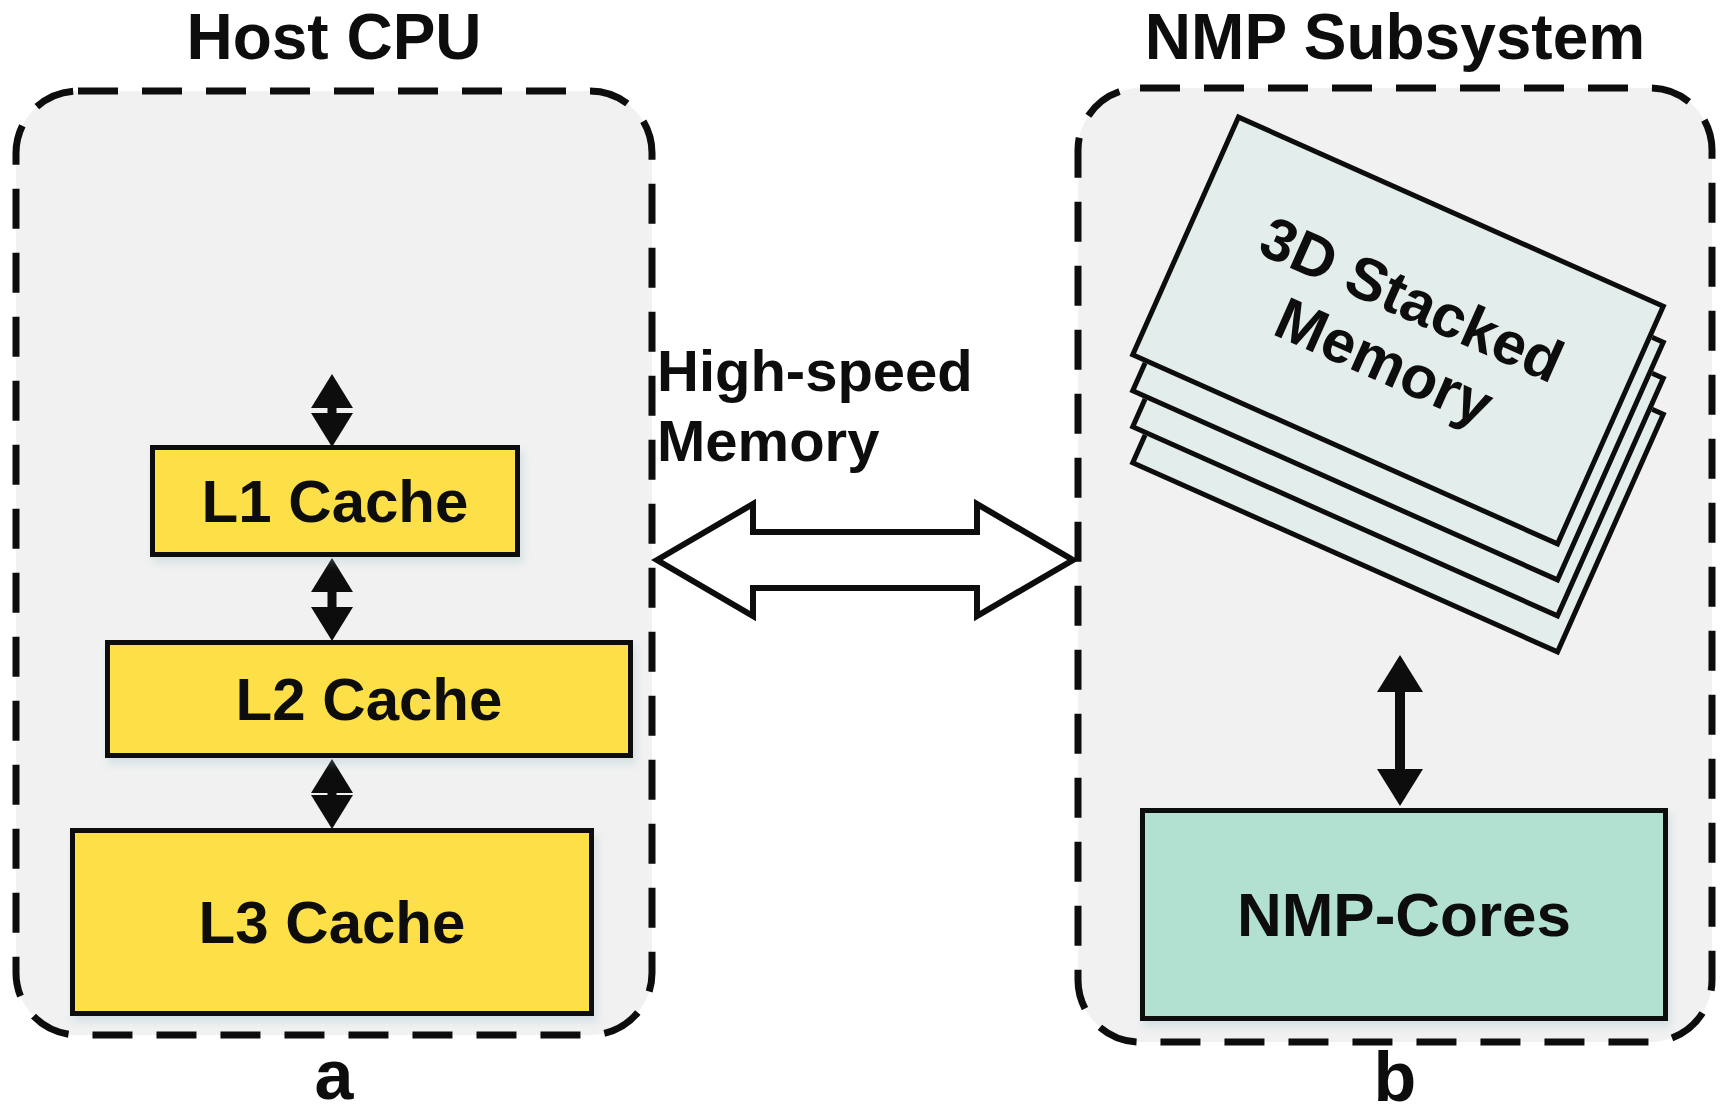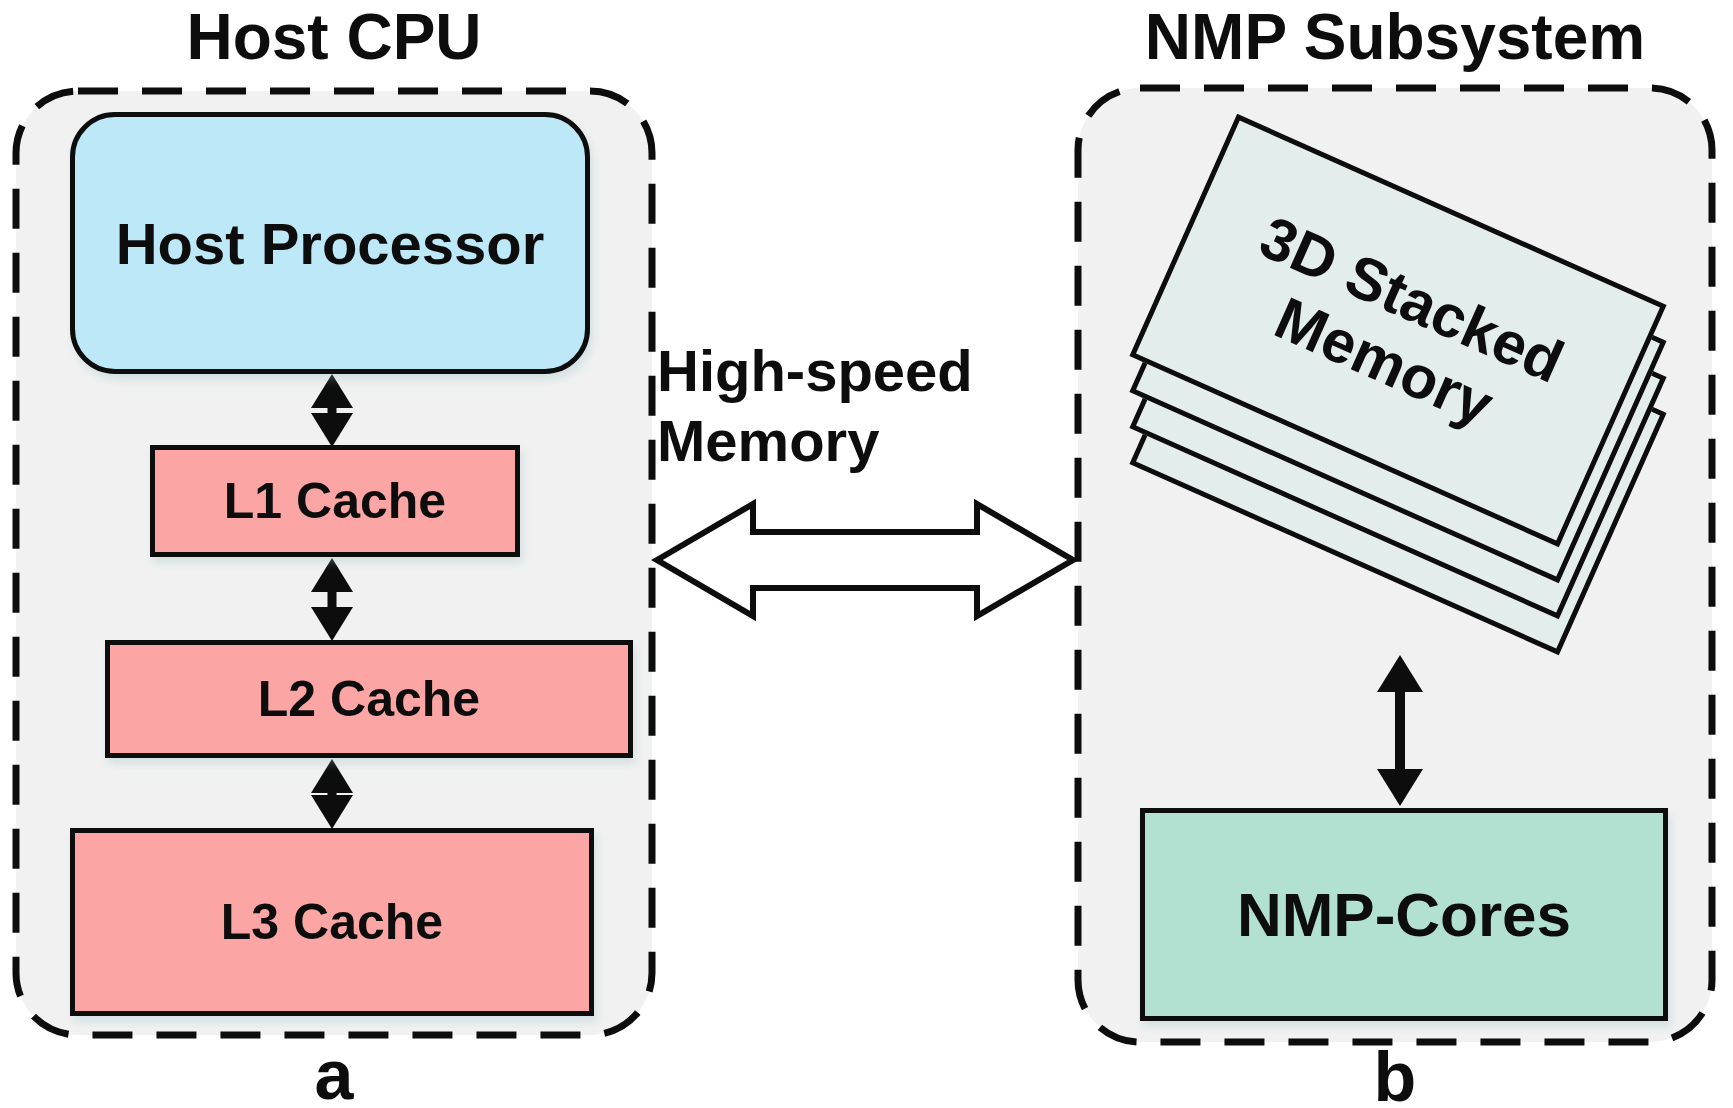--- a/index.html
+++ b/index.html
@@ -17,21 +17,21 @@
   .node{
     box-sizing:border-box;border:5px solid #0d0d0d;
     display:flex;align-items:center;justify-content:center;
     text-align:center;
     box-shadow:3px 6px 8px rgba(150,190,200,0.30);
   }
   .processor{
     left:70px;top:112px;width:520px;height:262px;
     background:#bde8f7;border-radius:45px;font-size:58px;
   }
-  .cache{background:#fca5a5;font-size:50px;}
+  .cache{background:#fde047;font-size:60px;}
   .cache-l1{left:150px;top:445px;width:370px;height:112px;}
   .cache-l2{left:105px;top:640px;width:528px;height:118px;}
   .cache-l3{left:70px;top:828px;width:524px;height:188px;}
   .nmp-cores{
     left:1140px;top:808px;width:528px;height:213px;
     background:#b2e1d1;font-size:62px;
   }
   
   .link-label{
     left:657px;top:336px;width:416px;
@@ -87,21 +87,20 @@
       <polygon points="1400,806 1377,769 1423,769"></polygon>
       <rect x="1395" y="684" width="10" height="93"></rect>
     </g>
 
     <polygon points="657,560 753,504 753,532 977,532 977,504 1073,560 977,616 977,588 753,588 753,616" fill="#ffffff" stroke="#0d0d0d" stroke-width="6" stroke-linejoin="miter"></polygon>
   </svg>
 
   <div class="abs title" style="left:34px;top:4px;width:600px;">Host CPU</div>
   <div class="abs title" style="left:1095px;top:4px;width:600px;">NMP Subsystem</div>
 
-  <div class="abs node processor">Host Processor</div>
   <div class="abs node cache cache-l1">L1 Cache</div>
   <div class="abs node cache cache-l2">L2 Cache</div>
   <div class="abs node cache cache-l3">L3 Cache</div>
 
   <div class="abs link-label">
     <div>High-speed</div>
     <div>Memory</div>
   </div>
 
   <div class="plate p4"></div>

